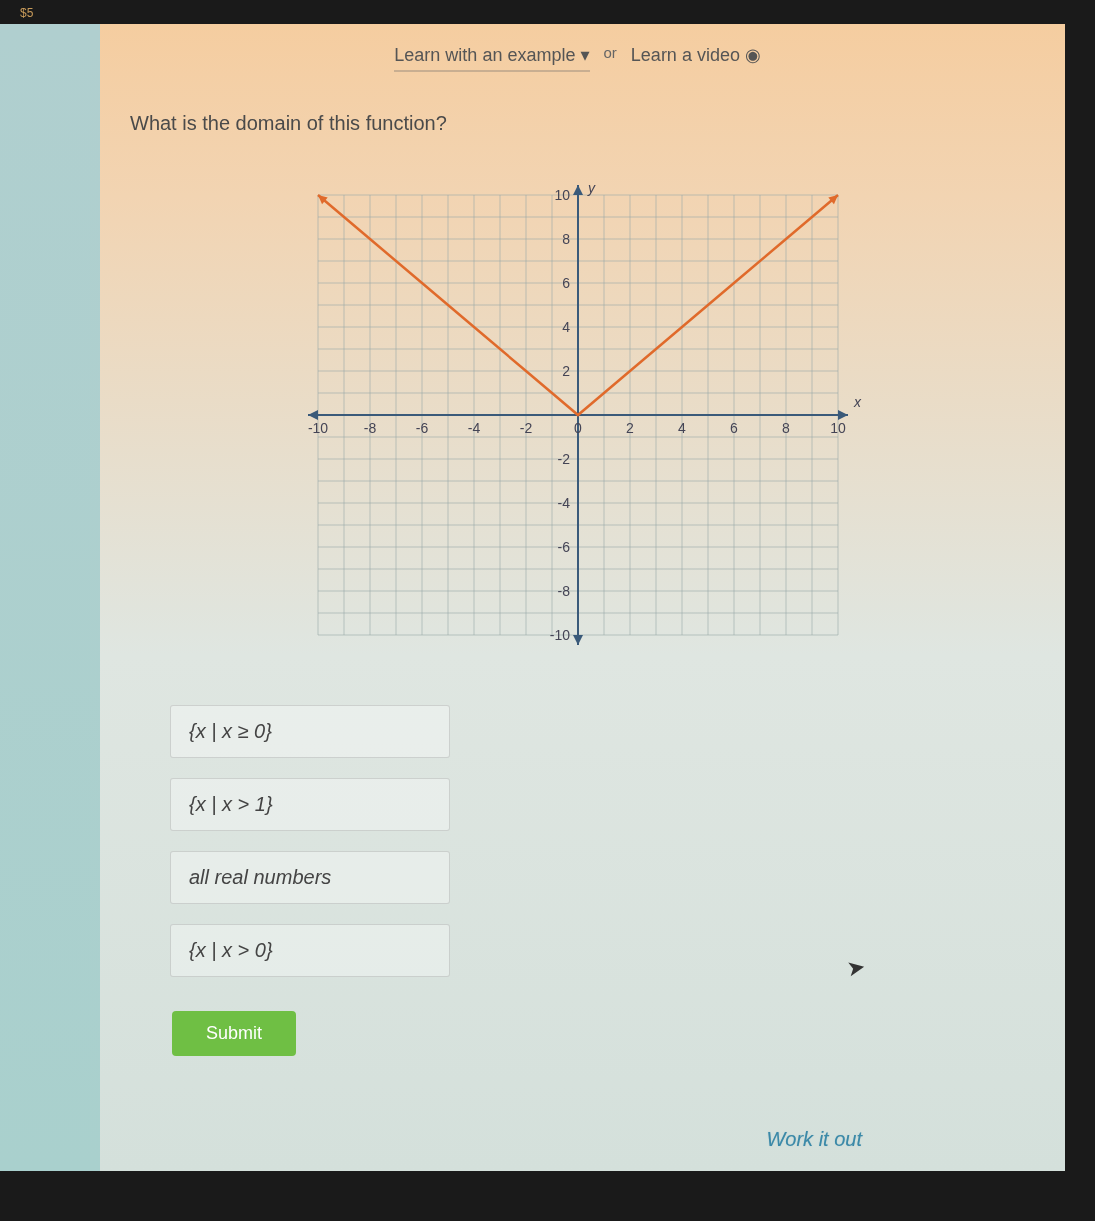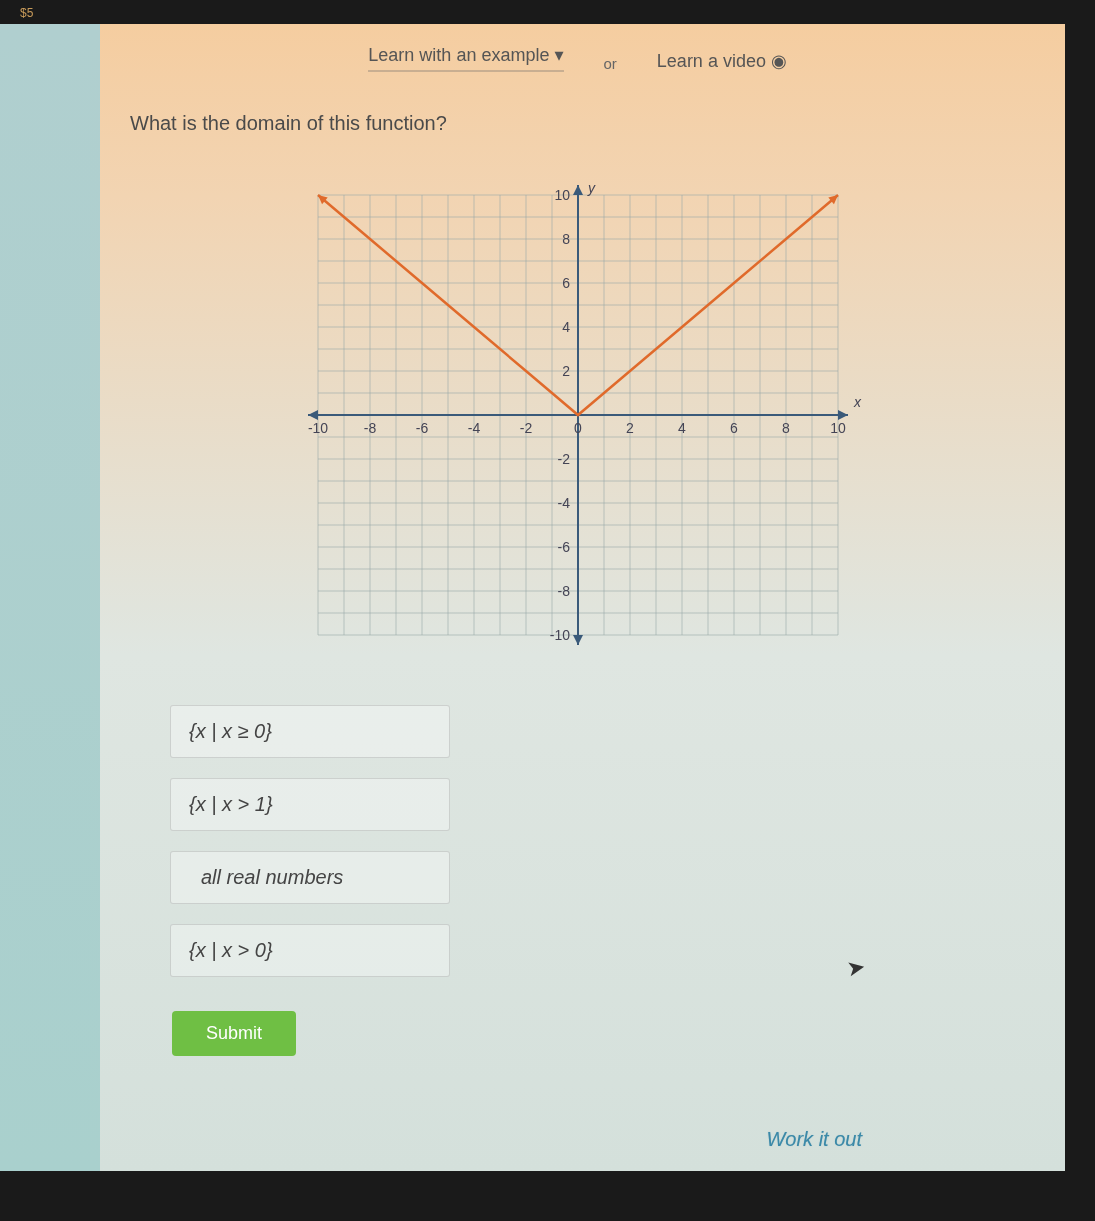--- a/index.html
+++ b/index.html
@@ -26,22 +26,22 @@
     flex-shrink: 0;
   }
   .content {
     flex: 1;
     padding: 20px 40px 20px 30px;
     position: relative;
   }
   .top-links {
     display: flex;
     justify-content: center;
-    gap: 40px;
-    align-items: flex-end;
+    gap: 14px;
+    align-items: flex-start;
     margin-bottom: 40px;
     color: #5b5b5b;
     font-size: 18px;
   }
   .learn-link, .watch-link { cursor: pointer; color: #555; }
   .learn-link { border-bottom: 2px solid rgba(100,100,100,0.3); padding-bottom: 4px; }
   .or-text { font-size: 15px; color: #666; }
   .chevron-down, .play-icon { display: inline-block; }
   .question {
     font-size: 20px;
@@ -64,21 +64,21 @@
   .option {
     background: rgba(255,255,255,0.35);
     border: 1px solid rgba(120,120,120,0.25);
     border-radius: 3px;
     padding: 14px 18px;
     font-size: 20px;
     color: #444;
     cursor: pointer;
     font-style: italic;
   }
-  .option .plain { font-style: italic; margin-left: 12px; }
+  .option .plain { font-style: italic; }
   .submit-btn {
     margin-top: 34px;
     margin-left: 42px;
     background: #6fbf44;
     color: #fff;
     border: none;
     border-radius: 4px;
     padding: 12px 34px;
     font-size: 18px;
     cursor: pointer;

